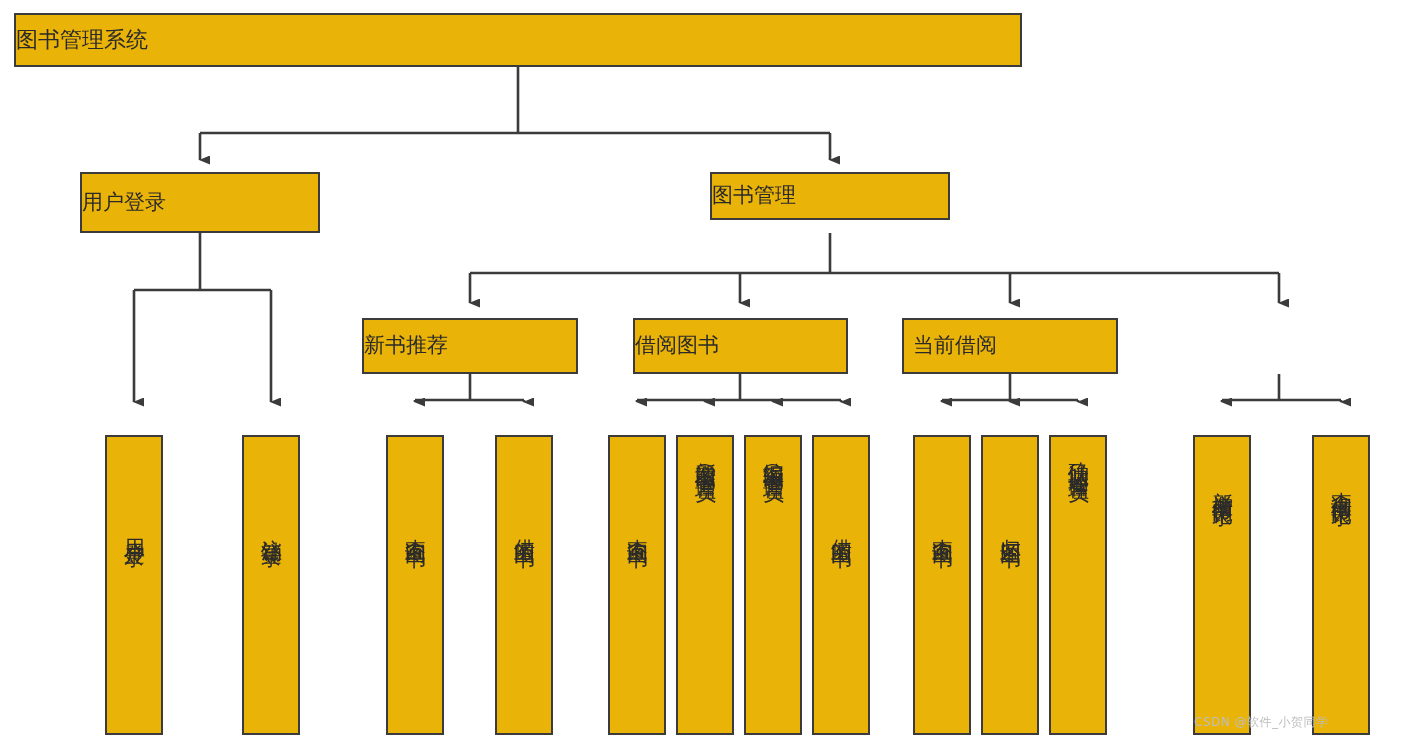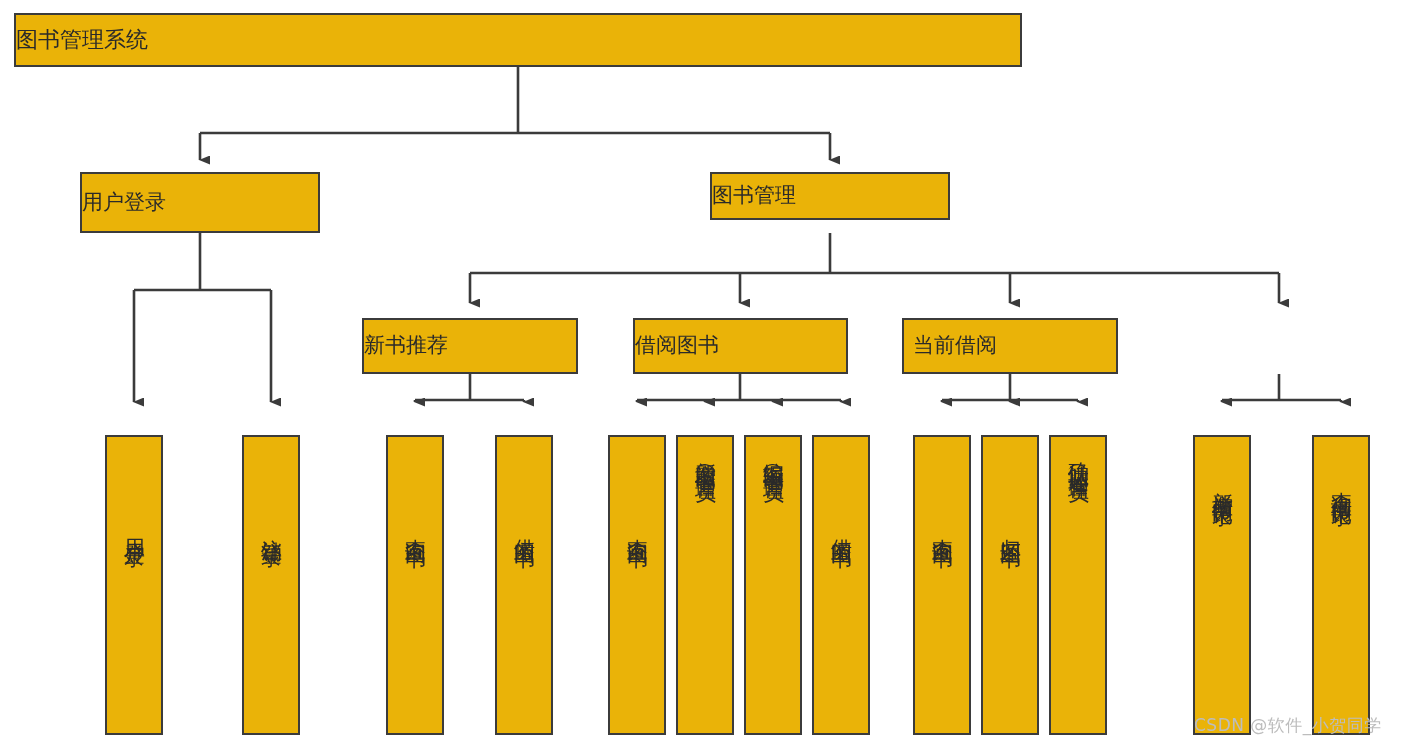--- a/index.html
+++ b/index.html
@@ -55,21 +55,21 @@
     writing-mode: vertical-rl;
     text-orientation: upright;
     font-size: 21px;
     letter-spacing: 3px;
     line-height: 1;
     margin: 0 auto;
   }
   .watermark {
     position: absolute;
     color: #bdbdbd;
-    font-size: 17px;
+    font-size: 12px;
     white-space: nowrap;
     letter-spacing: 0.5px;
   }
 </style>
 </head>
 <body>
 
 <div id="canvas">
 
   <svg class="wires" viewBox="0 0 1405 747" xmlns="http://www.w3.org/2000/svg">

